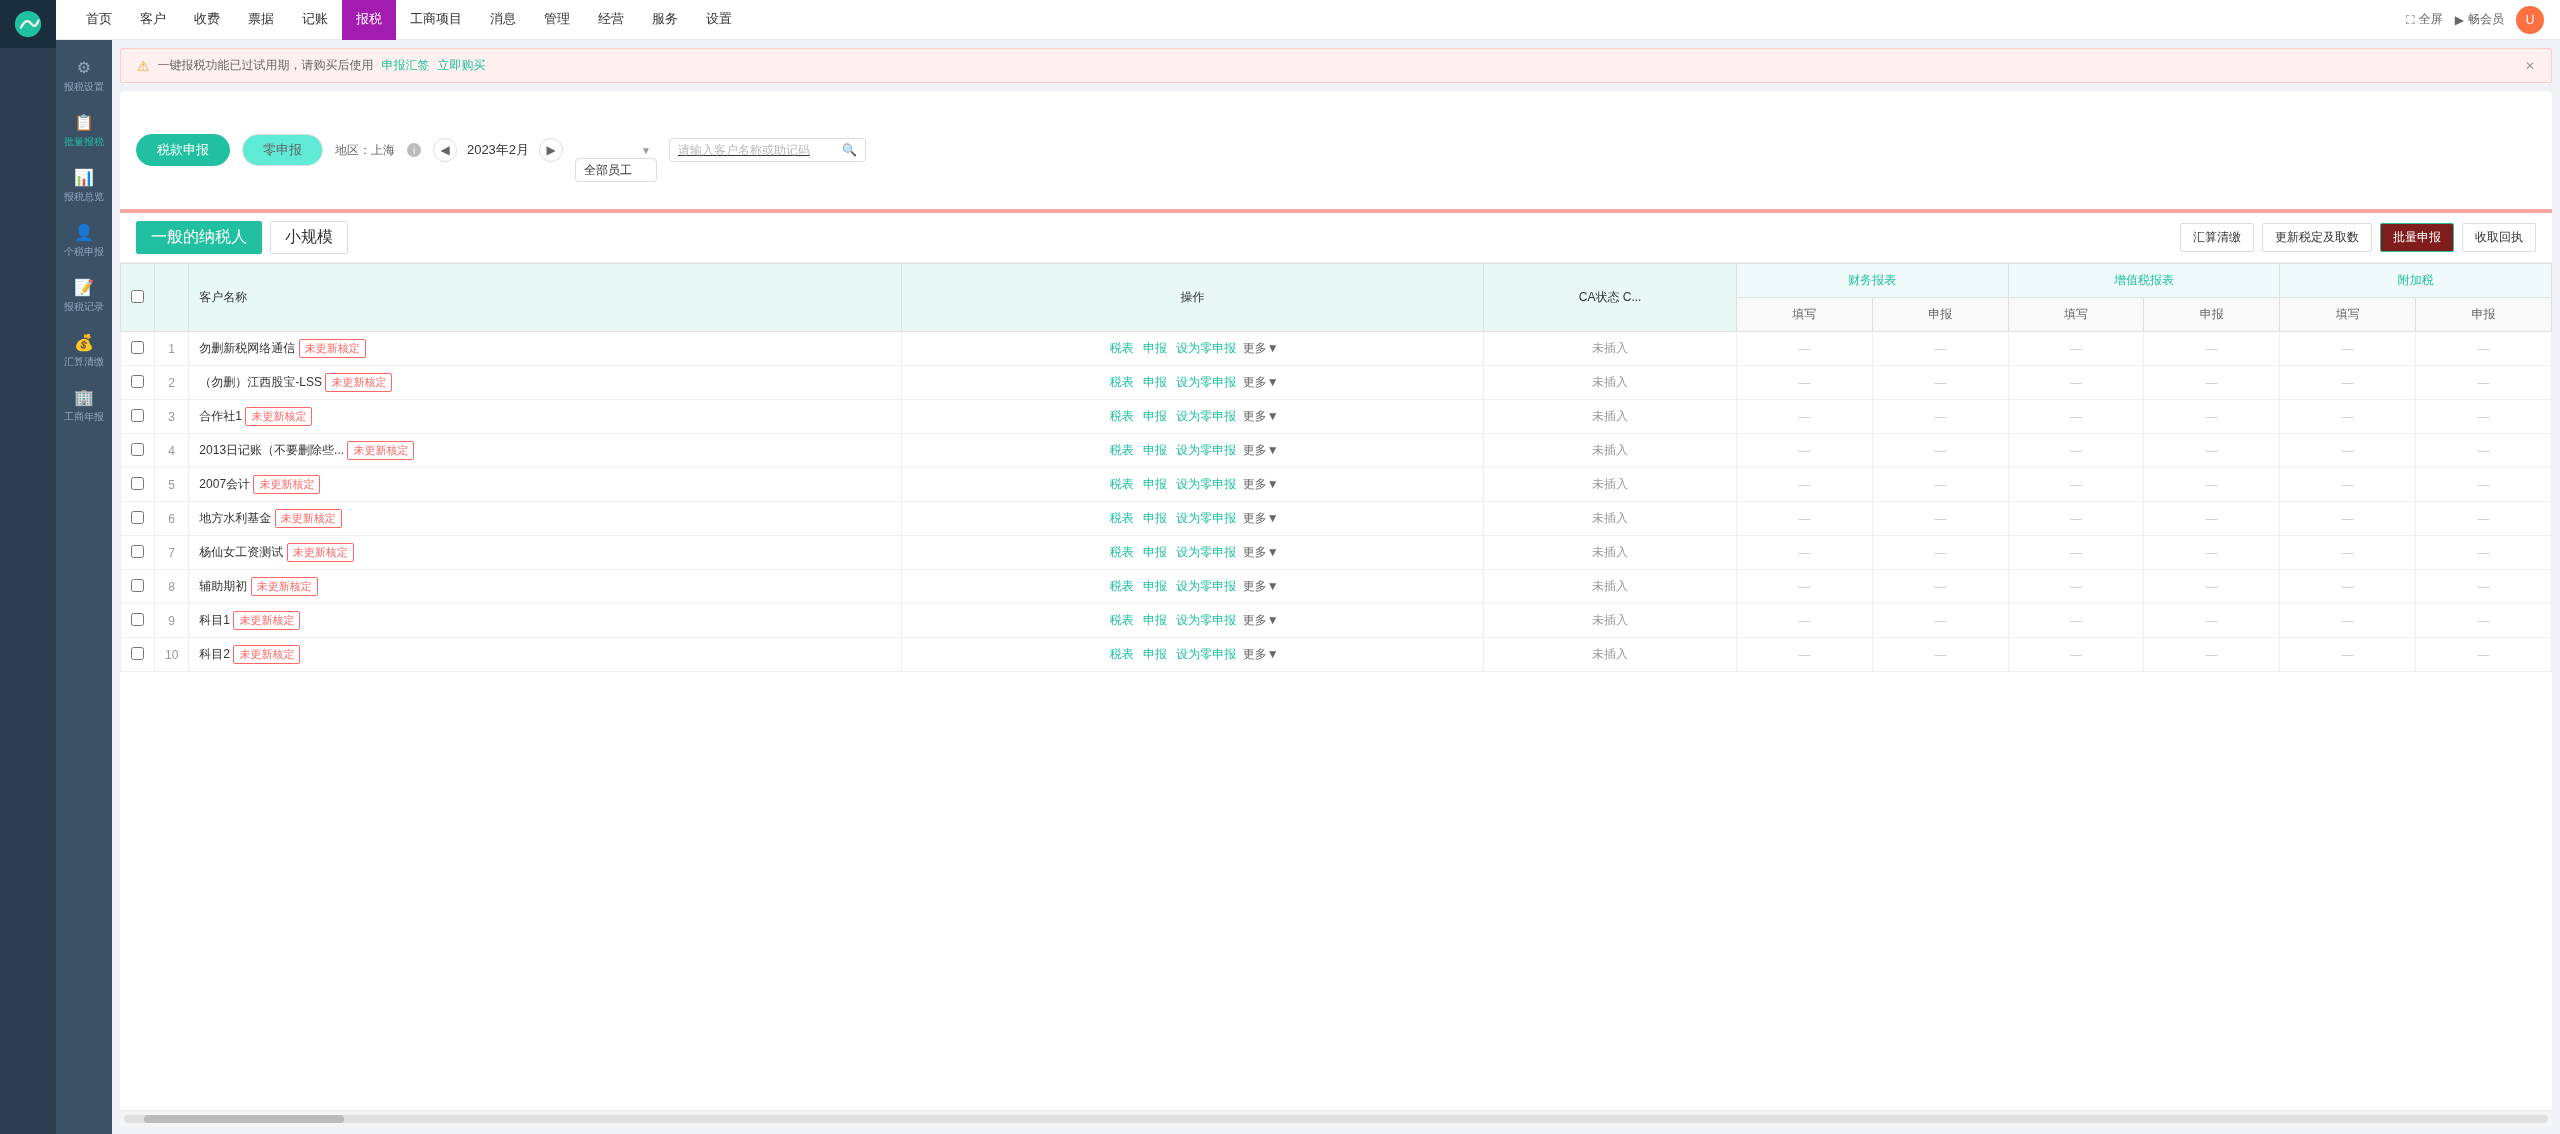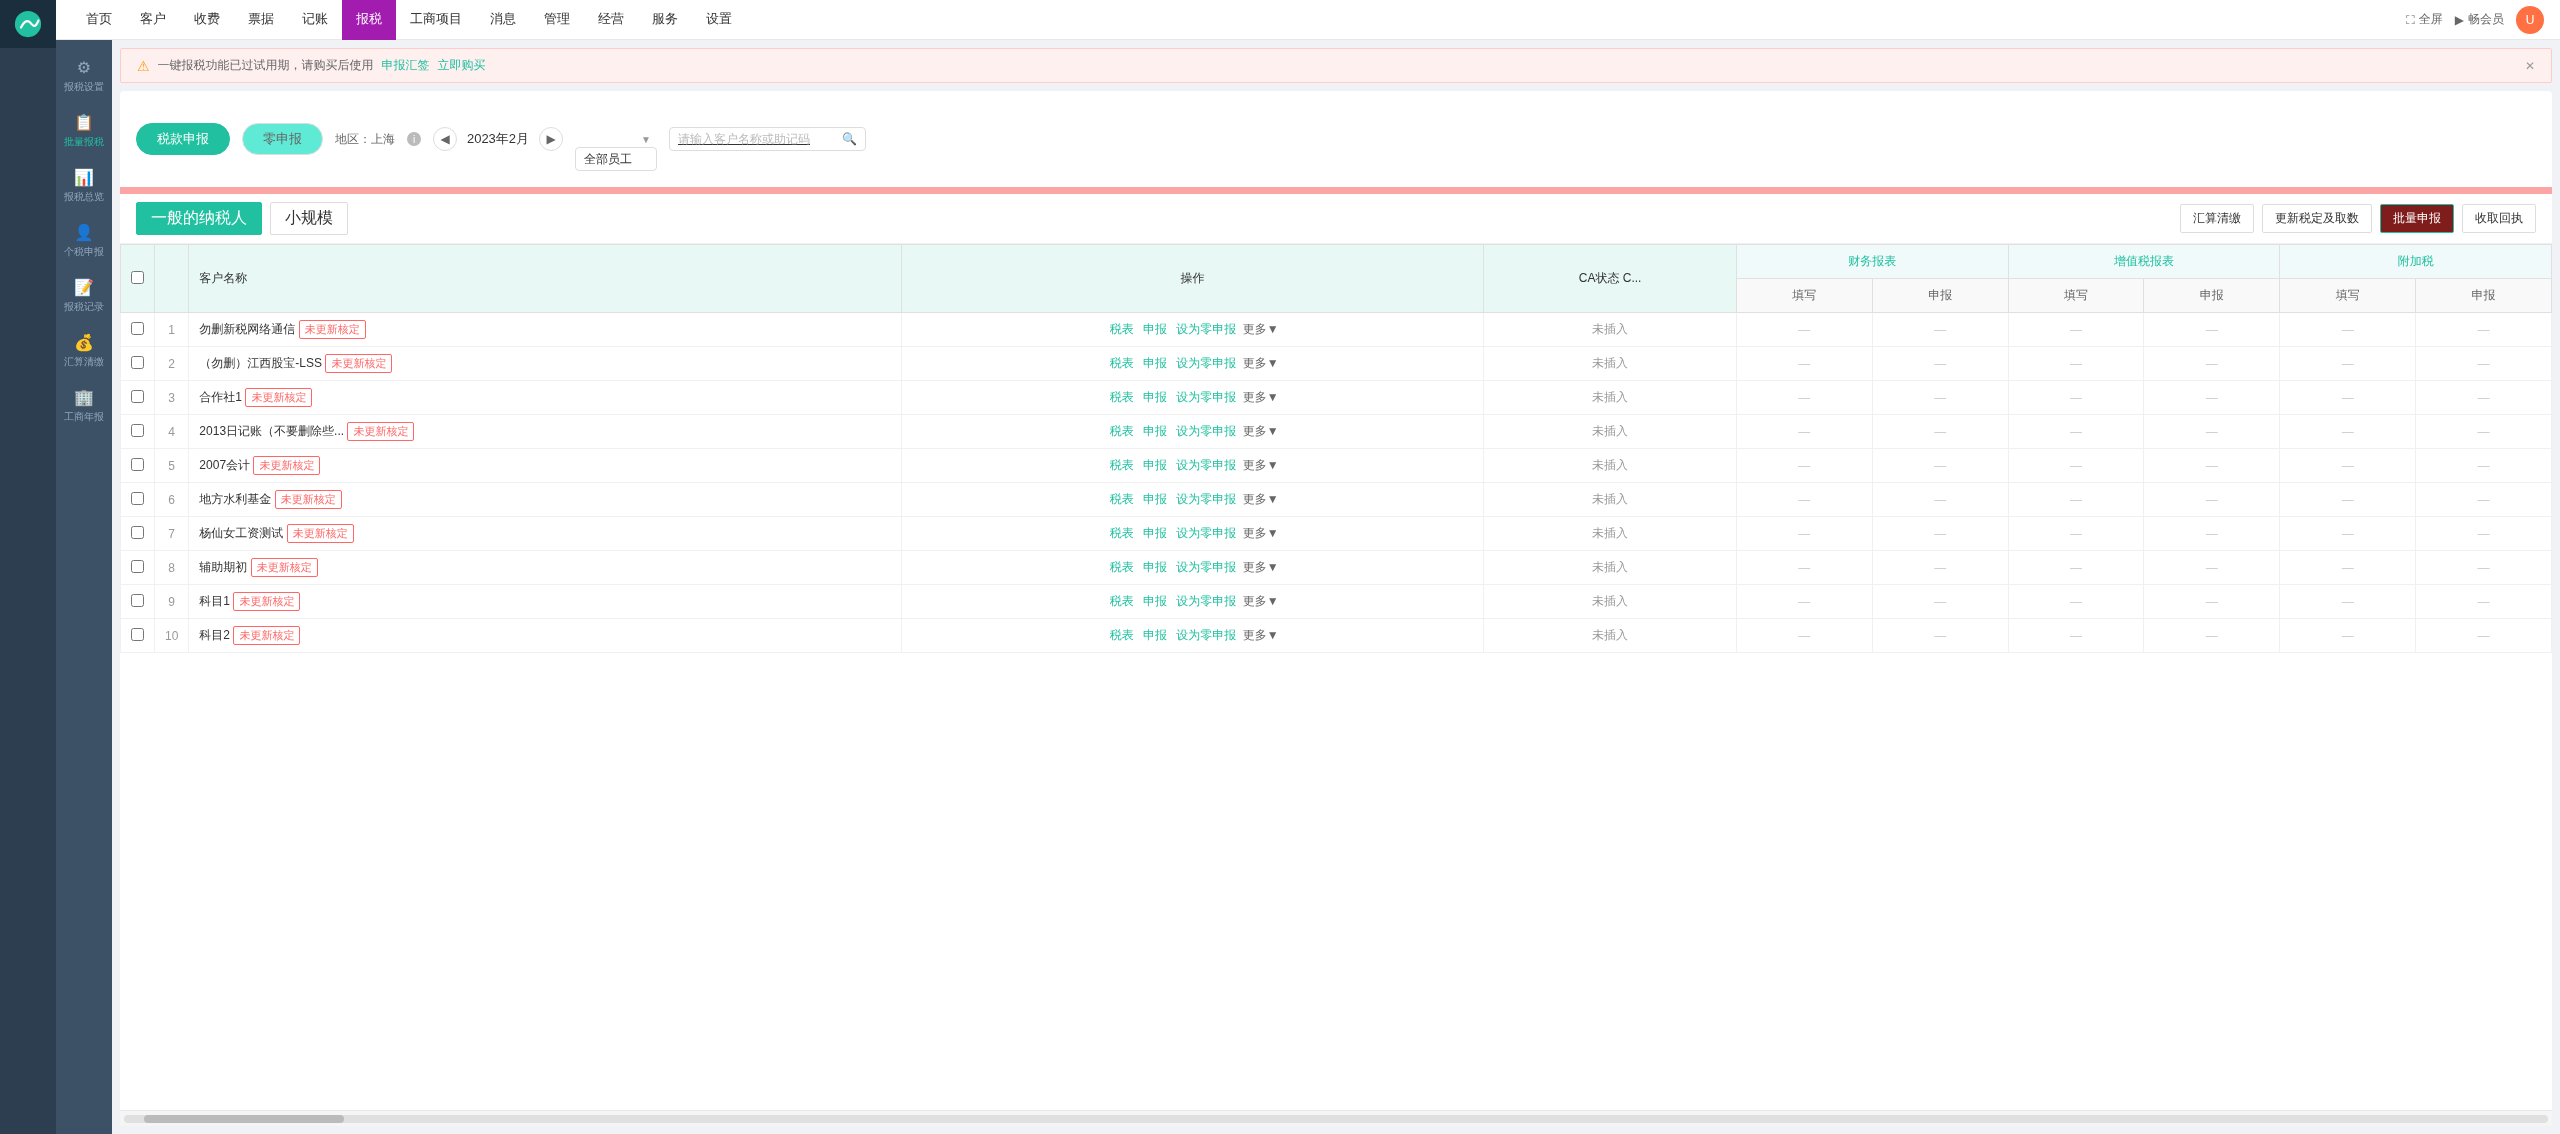--- a/index.html
+++ b/index.html
@@ -119,22 +119,22 @@
       margin: 0 8px 8px 8px;
       background: #fff;
       border-radius: 4px;
       display: flex;
       flex-direction: column;
       overflow: hidden;
     }
 
     
     .panel-header {
-      padding: 16px 16px;
-      border-bottom: 7px solid #fca5a5;
+      padding: 27px 16px;
+      border-bottom: 4px solid #fca5a5;
       display: flex;
       align-items: center;
       gap: 12px;
       flex-shrink: 0;
       flex-wrap: wrap;
     }
 
     .tab-btn {
       padding: 6px 20px;
       border-radius: 16px;

